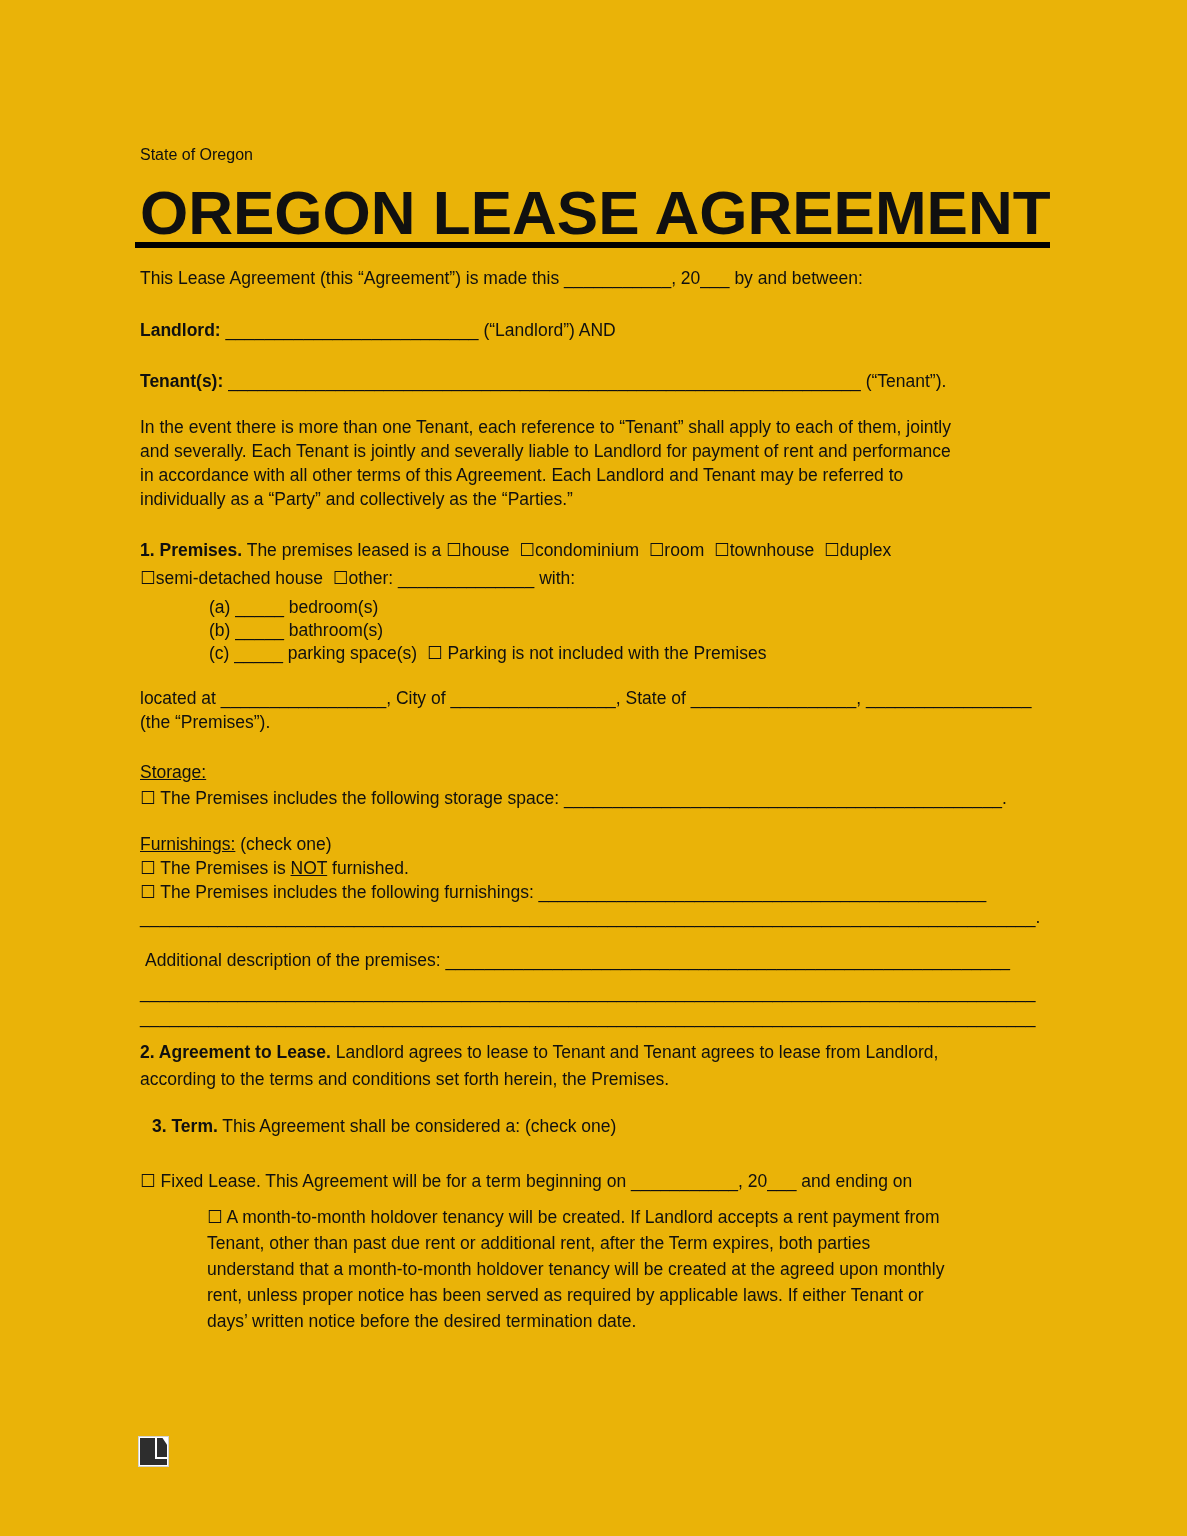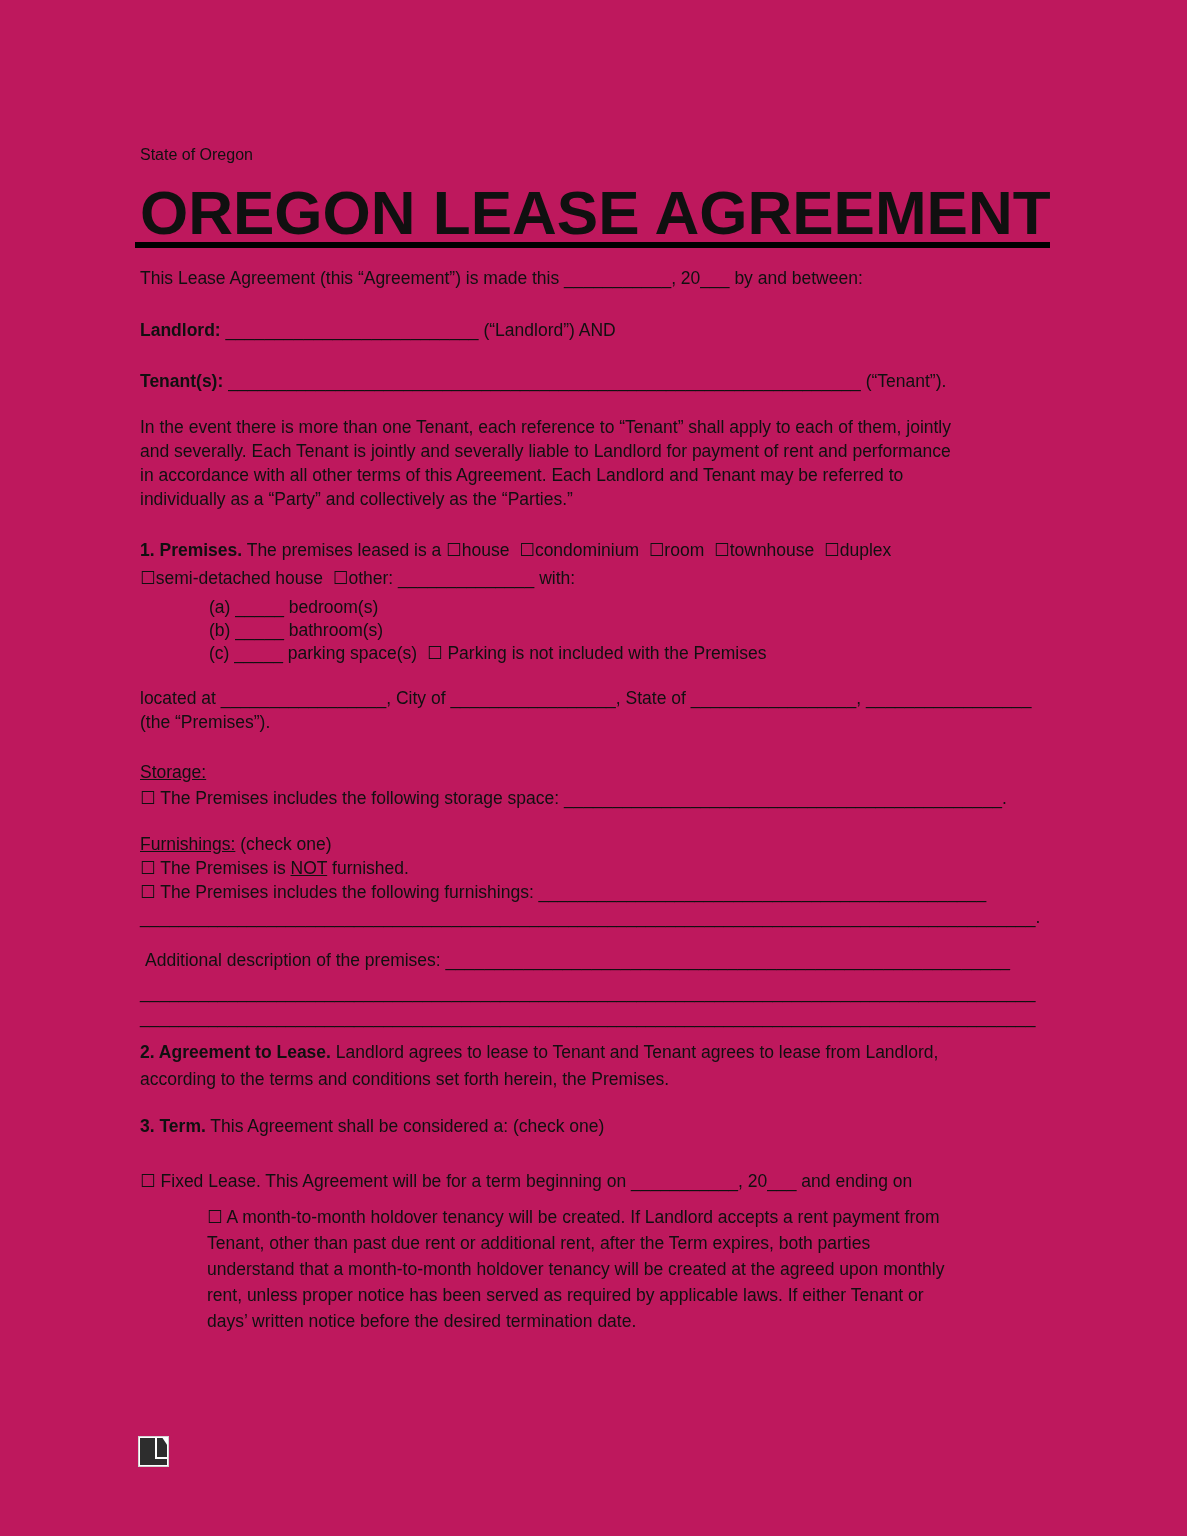--- a/index.html
+++ b/index.html
@@ -1,16 +1,16 @@
 <!DOCTYPE html>
 <html><head>
 <meta charset="utf-8">
 <style>
   html,body{margin:0;padding:0;background:#fff;}
-  .page{position:relative;width:1187px;height:1536px;background:#be185d;overflow:hidden;
+  .page{position:relative;width:1187px;height:1536px;background:#eab308;overflow:hidden;
         font-family:"Liberation Sans","DejaVu Sans",sans-serif;color:#101010;}
   .content{position:absolute;left:140px;top:0;width:905px;}
   .line{white-space:pre;line-height:24px;font-size:17.5px;}
   .b{font-weight:700;}
   .u{text-decoration:underline;}
   .state{margin-top:145px;font-size:16px;line-height:20px;white-space:pre;}
   .title{margin:23px 0 0;font-size:62px;line-height:50px;font-weight:700;text-align:center;white-space:pre;}
   .rule{margin-top:4px;margin-left:-5px;width:915px;height:6px;background:#000;}
   .intro{margin-top:18px;}
   .landlord-line{margin-top:28px;}
@@ -23,21 +23,21 @@
   .located{margin-top:21px;}
   .storage-h{margin-top:26px;}
   .storage-line{margin-top:2px;}
   .furn-h{margin-top:22px;}
   .furn-cont{margin-top:1px;}
   .addl1{margin-top:19px;padding-left:5px;}
   .addl2{margin-top:8px;}
   .addl3{margin-top:1px;}
   .sec2{margin-top:10px;}
   .sec2 .line{line-height:27px;}
-  .sec3{margin-top:21px;}
+  .sec3{margin-top:21px;margin-left:12px;}
   .fixed{margin-top:30px;}
   .fixed .line{line-height:26px;}
   .holdover{margin-top:10px;margin-left:67px;}
   .holdover .line{line-height:26px;}
   .logo{position:absolute;left:138px;top:1436px;width:31px;height:31px;background:#fff;
         border:1px solid #d4d4d4;box-sizing:border-box;}
   .logo-col{position:absolute;left:1px;top:1px;width:15px;height:27px;background:#2d2d2d;}
   .logo-bottom{position:absolute;left:1px;bottom:1px;width:27px;height:6px;background:#2d2d2d;}
   .logo-doc{position:absolute;right:1px;top:1px;width:10px;height:19px;background:#2d2d2d;
         clip-path:polygon(0 0,55% 0,100% 35%,100% 100%,0 100%);}

